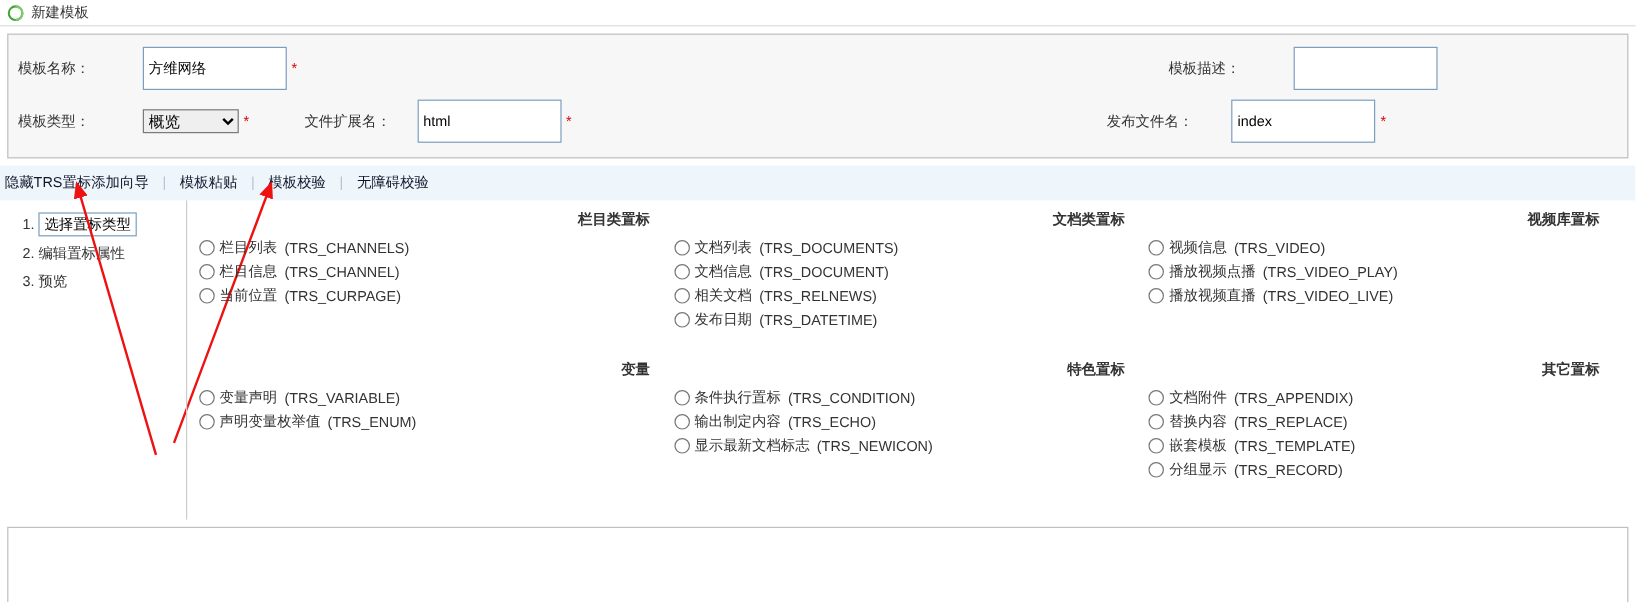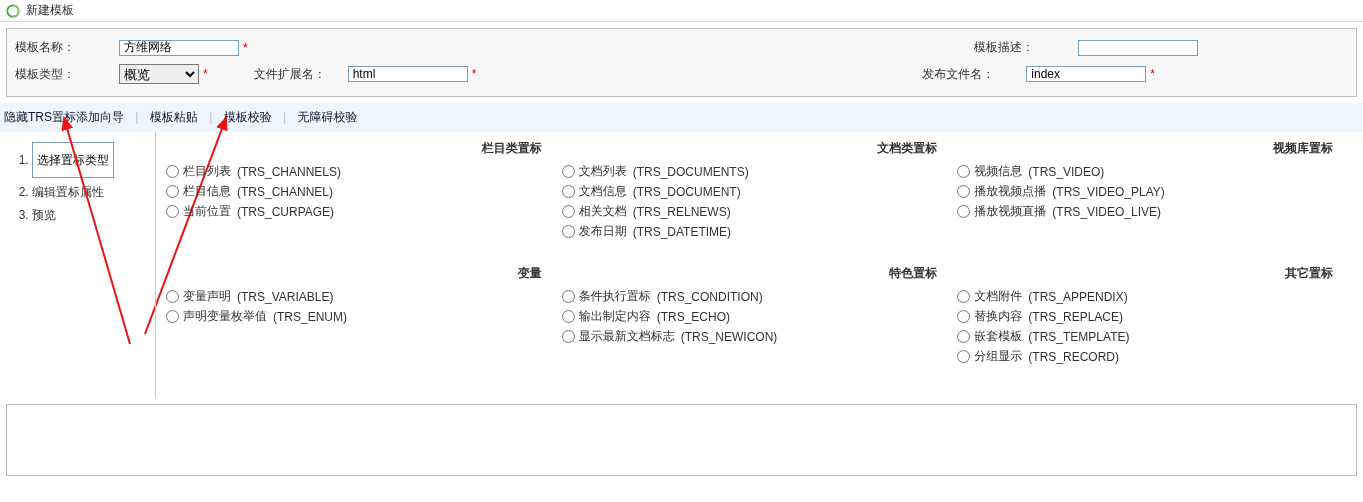--- a/index.html
+++ b/index.html
@@ -37,21 +37,21 @@
   .form-label {
     width: 110px;
     padding-left: 6px;
   }
   .form-label-mid {
     width: 100px;
     text-align: left;
     padding-left: 6px;
   }
   .txt {
-    height: 16px;
+    height: 36px;
     border: 1px solid #7a9ebd;
     padding: 1px 4px;
     font-size: 12px;
     font-family: inherit;
     background: #fff;
   }
   .txt-name { width: 120px; }
   .txt-ext  { width: 120px; }
   .txt-desc { width: 120px; }
   .txt-file { width: 120px; }
@@ -90,21 +90,21 @@
     padding: 4px 6px 4px 16px;
   }
   .steps ol {
     margin: 0;
     padding-left: 16px;
   }
   .steps li {
     margin: 6px 0;
   }
   .step-input {
-    height: 36px;
+    height: 20px;
     border: 1px solid #7a9ebd;
     padding: 1px 4px;
     font-size: 12px;
     font-family: inherit;
     width: 82px;
     background:#fff;
   }
 
   .opts-area {
     flex: 1;

